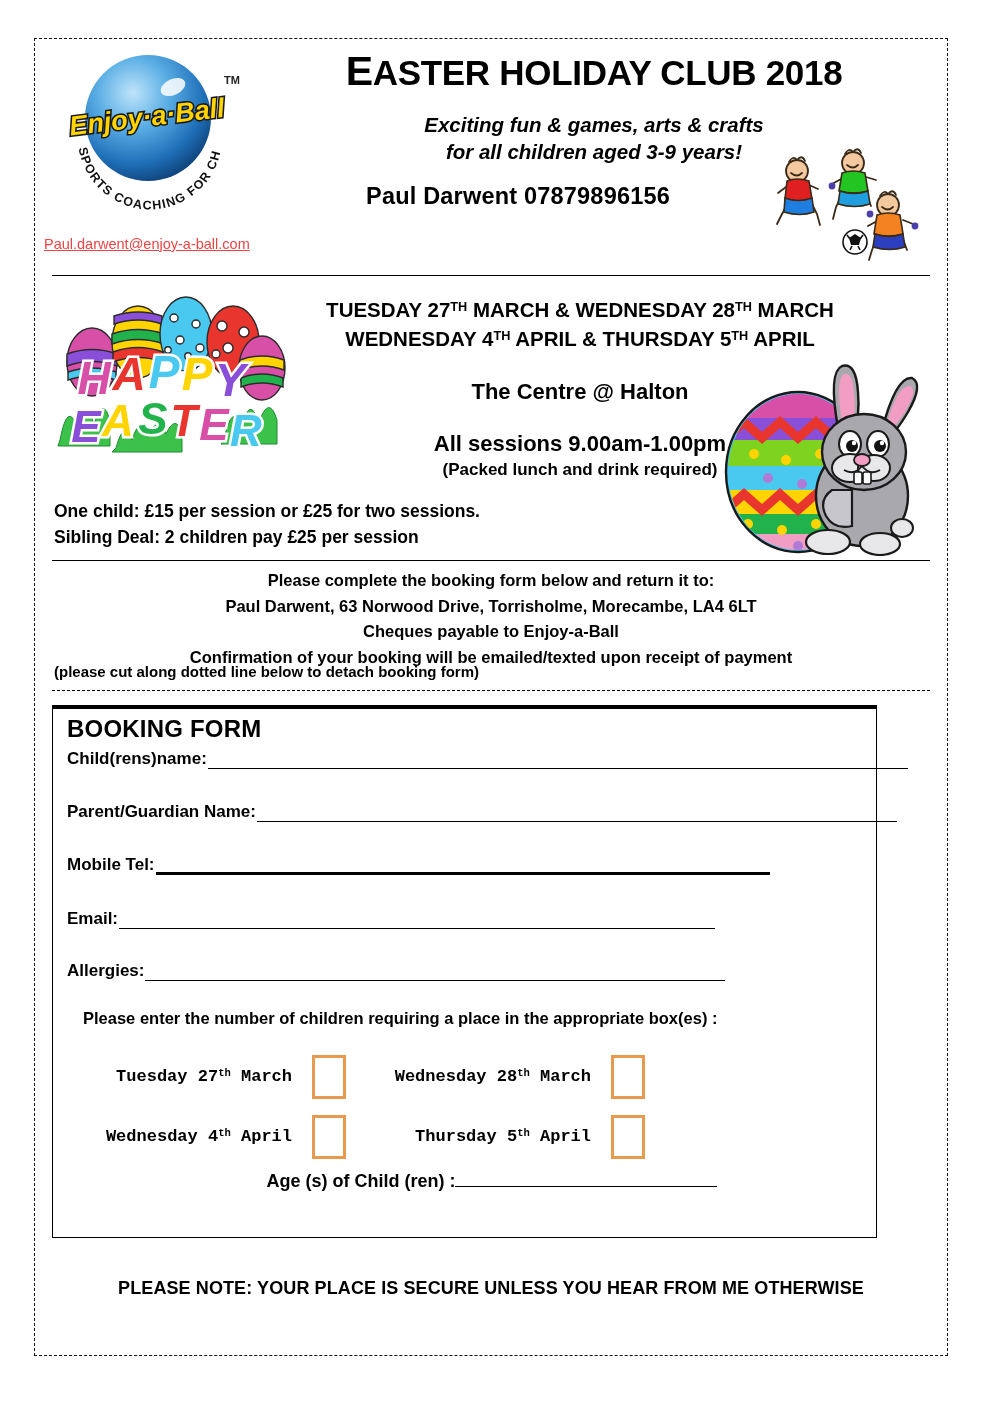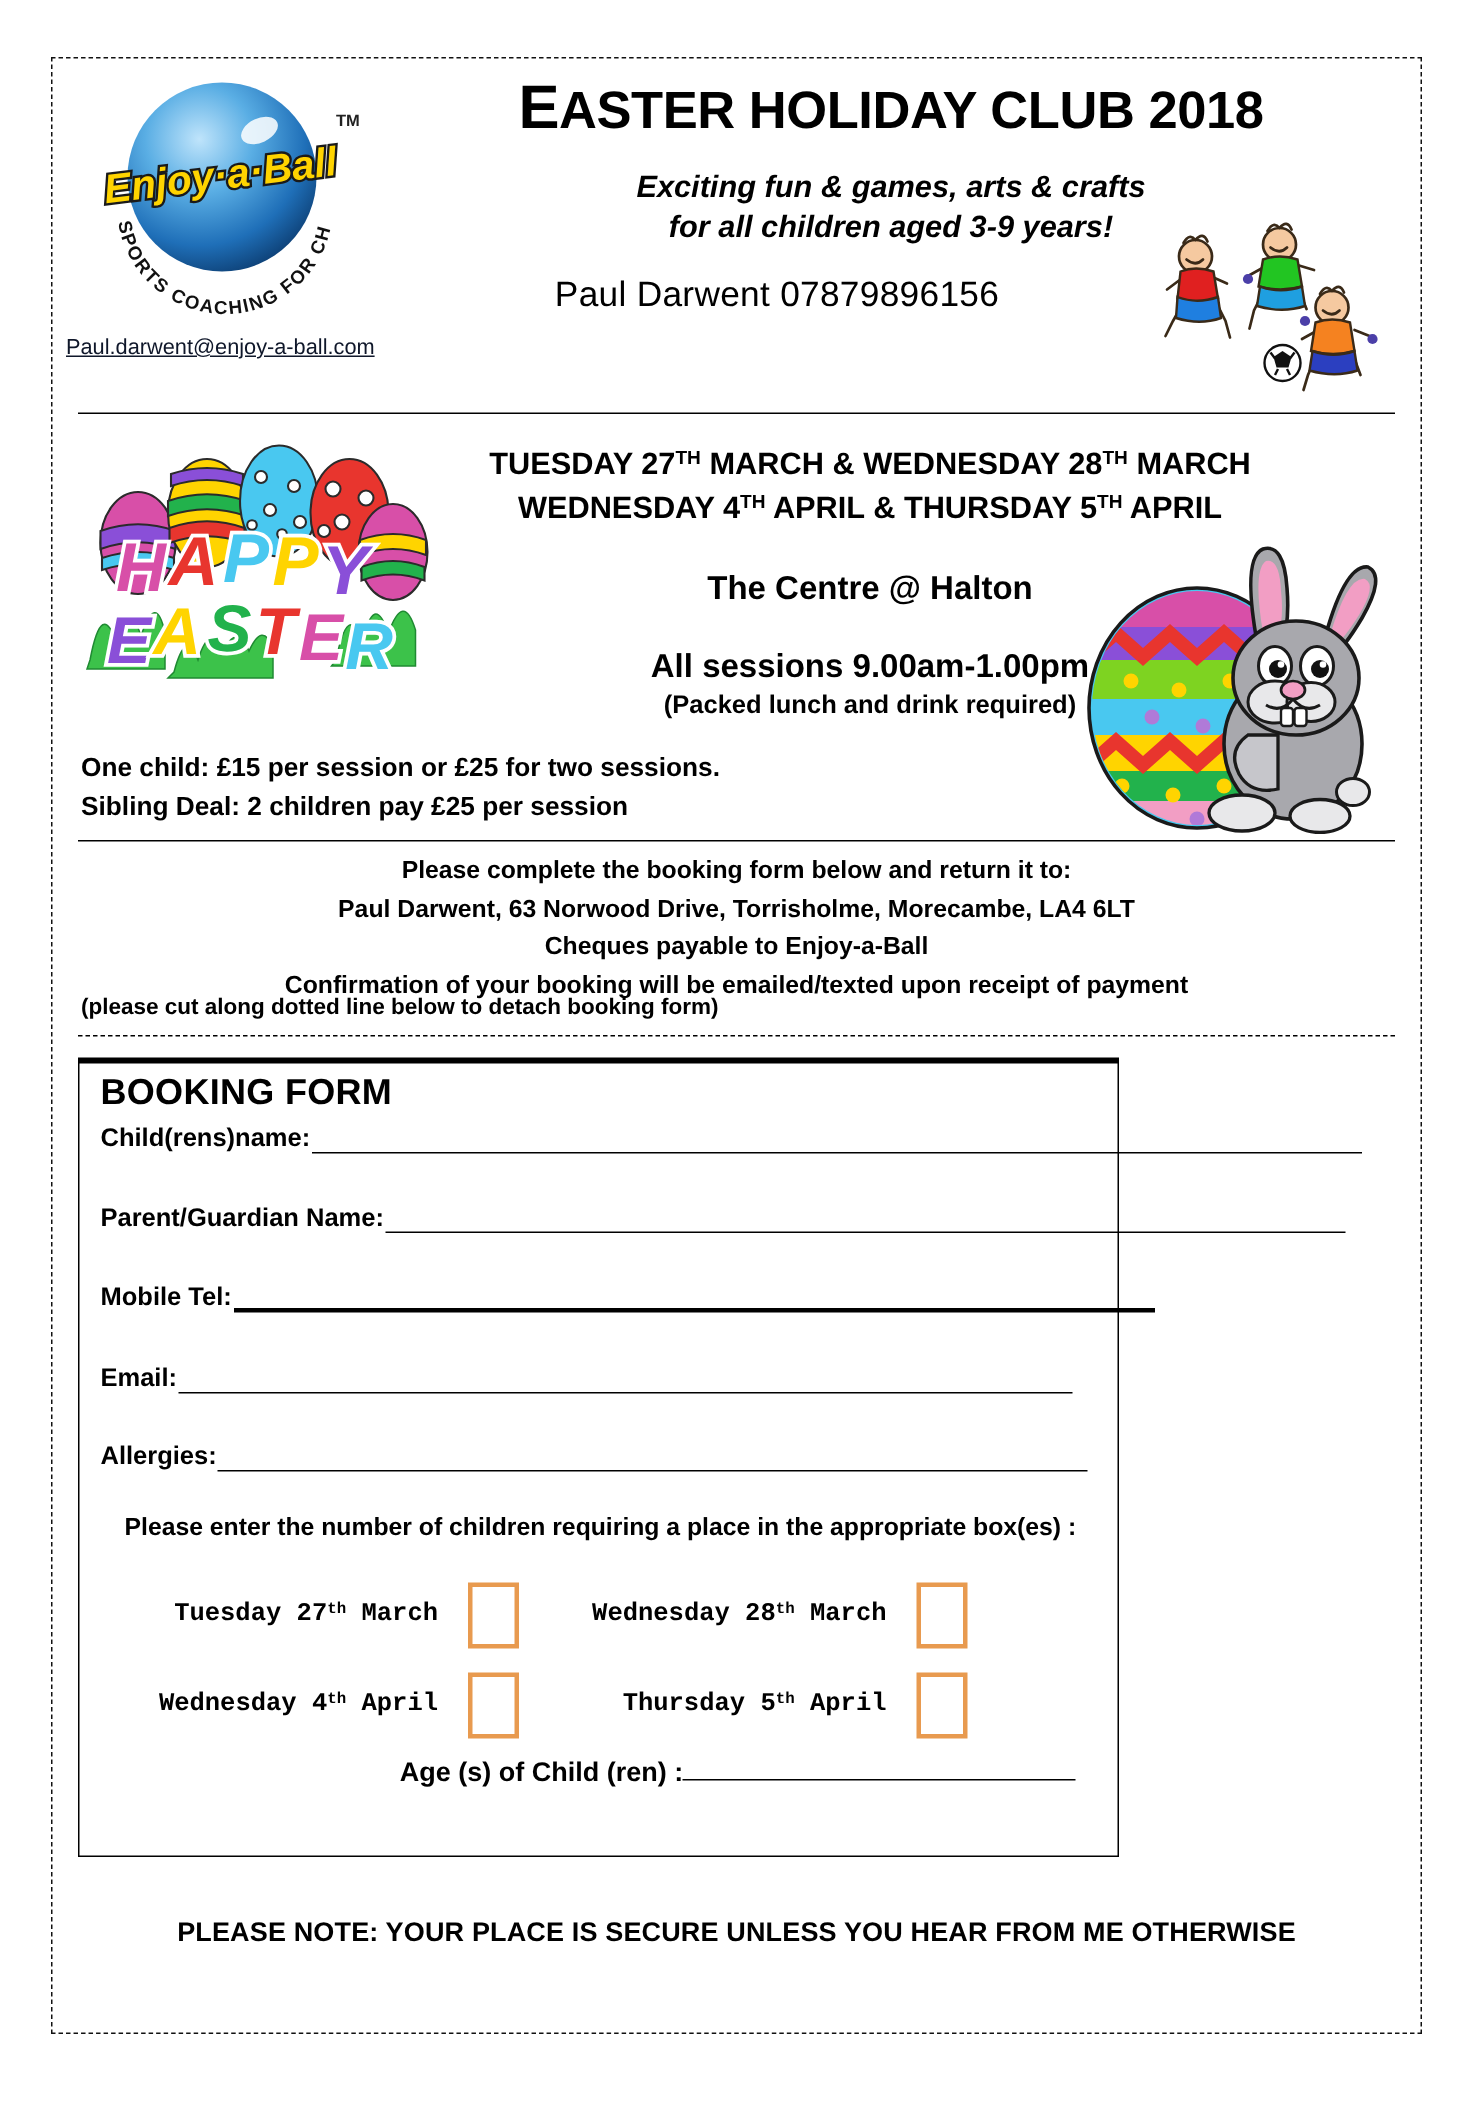--- a/index.html
+++ b/index.html
@@ -73,40 +73,40 @@
     margin-top: 18px;
     font-size: 20.5px;
     font-weight: bold;
     font-style: italic;
     line-height: 1.32;
     font-family: "Liberation Sans", sans-serif;
   }
   .contact-line {
     margin-top: 18px;
     font-size: 23.5px;
-    font-weight: normal;
+    font-weight: bold;
     letter-spacing: 0.2px;
     text-align: center;
     padding-right: 152px;
   }
 
   .kids-clip {
     position: absolute;
     left: 735px;
     top: 105px;
     width: 165px;
     height: 125px;
   }
 
   .email-link {
     position: absolute;
     left: 10px;
-    top: 186px;
+    top: 198px;
     font-size: 14.5px;
-    color: #0f172a;
+    color: #ef4444;
     text-decoration: underline;
     font-family: "Liberation Sans", sans-serif;
   }
 
   
   .hrule {
     position: absolute;
     left: 18px;
     width: 878px;
     border-top: 1.6px solid #000;
@@ -198,21 +198,21 @@
     top: 625px;
     font-size: 15px;
     font-weight: bold;
   }
 
   
   .booking-box {
     position: absolute;
     left: 18px;
     top: 667px;
-    width: 694px;
+    width: 825px;
     height: 533px;
     box-sizing: border-box;
     border: 1.5px solid #000;
     border-top: 4px solid #000;
   }
 
   .bf-title {
     position: absolute;
     left: 14px;
     top: 6px;

